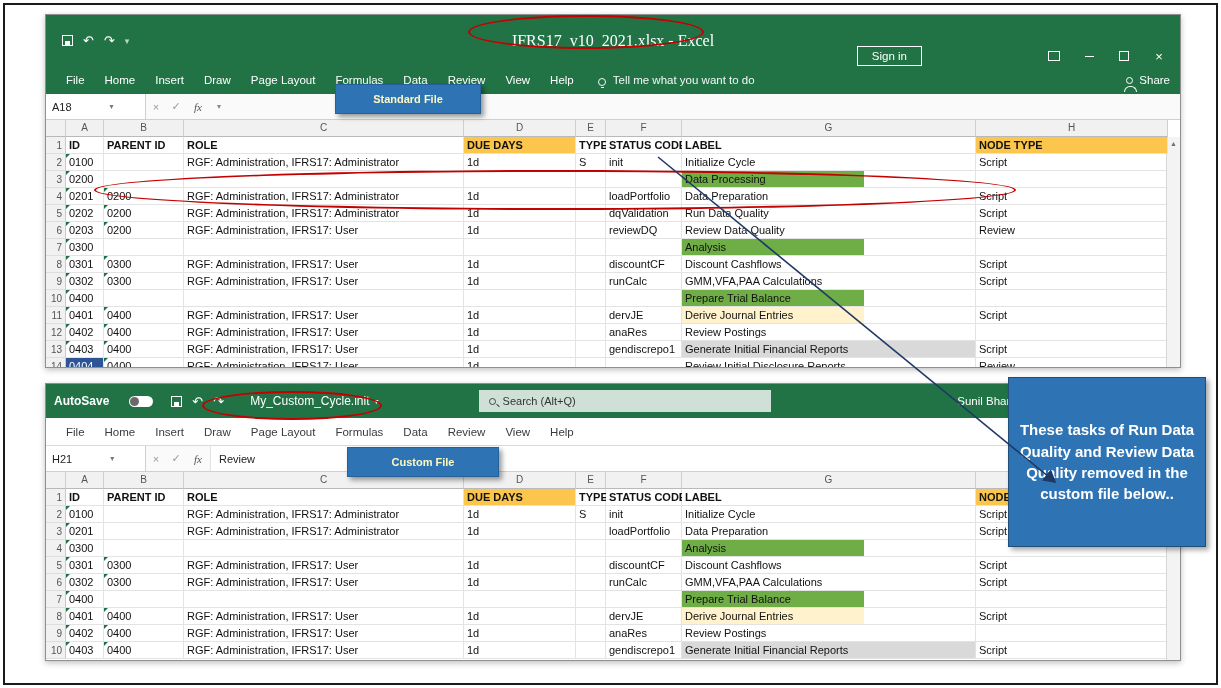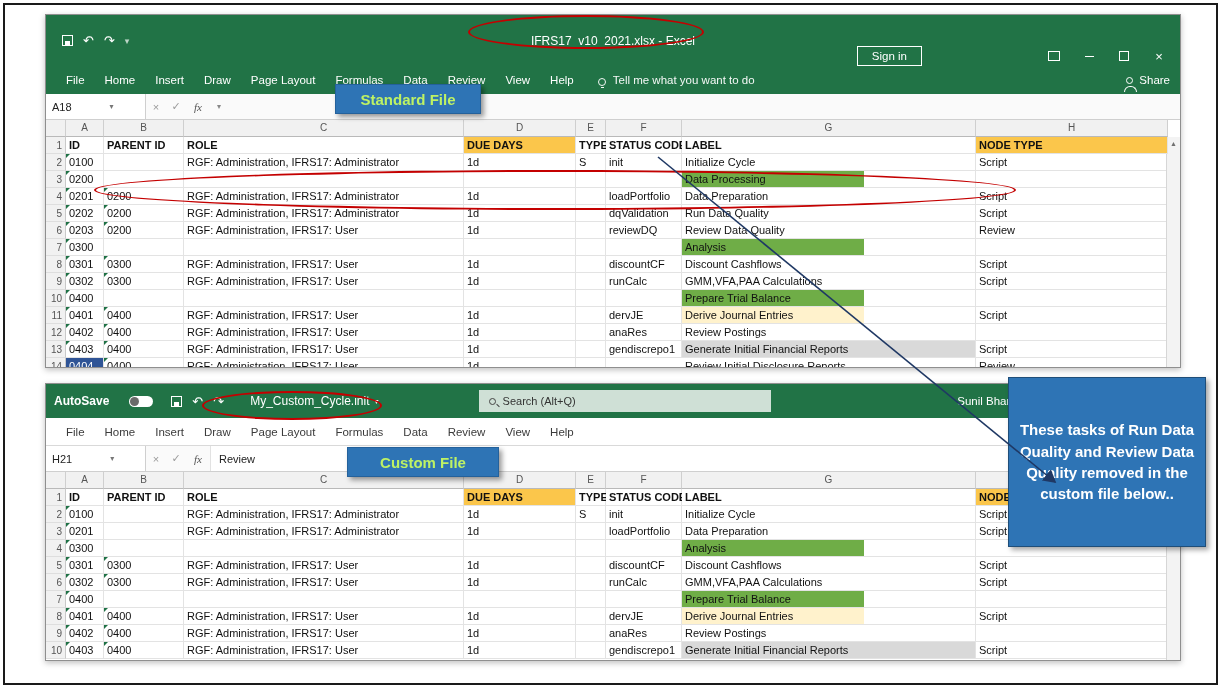--- a/index.html
+++ b/index.html
@@ -15,21 +15,21 @@
 
   
   .titlebar { position:relative; background:#217346; color:#fff; display:flex; align-items:center;
               padding:0 8px; flex:0 0 36px; font-size:12px; }
   .win.bot .titlebar { flex:0 0 34px; }
   .qat { display:flex; align-items:center; gap:10px; margin-left:8px; }
   .qat-glyph { color:#fff; font-size:13px; cursor:default; }
   .qat-glyph.dim { opacity:.7; font-size:9px; }
   .icon-save { width:11px; height:11px; border:1.5px solid #fff; display:inline-block; position:relative; }
   .icon-save::after { content:""; position:absolute; left:2px; right:2px; bottom:0; height:4px; background:#fff; }
-  .title { position:absolute; left:50%; top:50%; transform:translate(-50%,-50%); font-size:12px; white-space:nowrap; }
+  .title { position:absolute; left:50%; top:50%; transform:translate(-50%,-50%); font-size:16px; white-space:nowrap;font-family:Liberation Serif, serif; }
   .tb-right { margin-left:auto; display:flex; align-items:center; gap:9px;margin-top:31px; }
   .signin { background:transparent; color:#fff; border:1px solid #fff; font-size:11.5px;
             padding:3px 14px; margin-right:110px; cursor:pointer; font-family:inherit; }
   .wc { width:26px; text-align:center; color:#fff; font-size:13px; display:inline-flex; align-items:center; justify-content:center; height:20px; }
   .wc-ribbon::before { content:""; width:10px; height:8px; border:1px solid #fff; display:block; }
   .wc-min::before { content:""; width:9px; border-bottom:1.5px solid #fff; display:block; }
   .wc-max::before { content:""; width:8px; height:8px; border:1px solid #fff; display:block; }
 
   
   .autosave { display:flex; align-items:center; gap:20px; font-size:12px; margin-right:10px;font-weight:bold; }
@@ -84,21 +84,21 @@
   .f-amber { background:#fbc64b; }
   .f-green { background:linear-gradient(90deg,#6fad47 0 62%,#fff 62%); }
   .f-tan   { background:linear-gradient(90deg,#fff2cc 0 62%,#fff 62%); }
   .f-gray  { background:#d9d9d9; }
   .f-yellow{ background:#a16207;margin-top:24px; }
   .f-selblue { background:#2f5496; color:#fff; }
   .vscroll { position:absolute; top:17px; right:0; bottom:0; width:14px; background:#f3f3f3; border-left:1px solid #d6d6d6; text-align:center; }
   .sarr { font-size:7px; color:#707070; display:block; margin-top:3px; }
 
   
-  .file-label { position:absolute; background:#2e74b5; color:#bef264; font-weight:700; font-size:15px;
+  .file-label { position:absolute; background:#2e74b5; color:#fef9c3; font-weight:700; font-size:11px;
                 display:flex; align-items:center; justify-content:center; z-index:50;
                 box-shadow:3px 3px 5px rgba(0,0,0,.4); border:1px solid #24619b; }
   .lbl-standard { left:335px; top:84px; width:146px; height:30px; }
   .lbl-custom { left:347px; top:447px; width:152px; height:30px; }
   .callout { position:absolute; left:1008px; top:377px; width:198px; height:170px; background:#2e74b5;
              border:1px solid #1f4e79; color:#fff; font-size:15px; font-weight:600; line-height:1.42;
              text-align:center; display:flex; align-items:center; justify-content:center; padding:8px 10px;
              z-index:45; box-shadow:3px 3px 5px rgba(0,0,0,.35); }
   .rell { position:absolute; border:2.5px solid #c40000; border-radius:50%; z-index:55; pointer-events:none; }
   .rell.e-title { left:468px; top:15px; width:236px; height:34px; }

